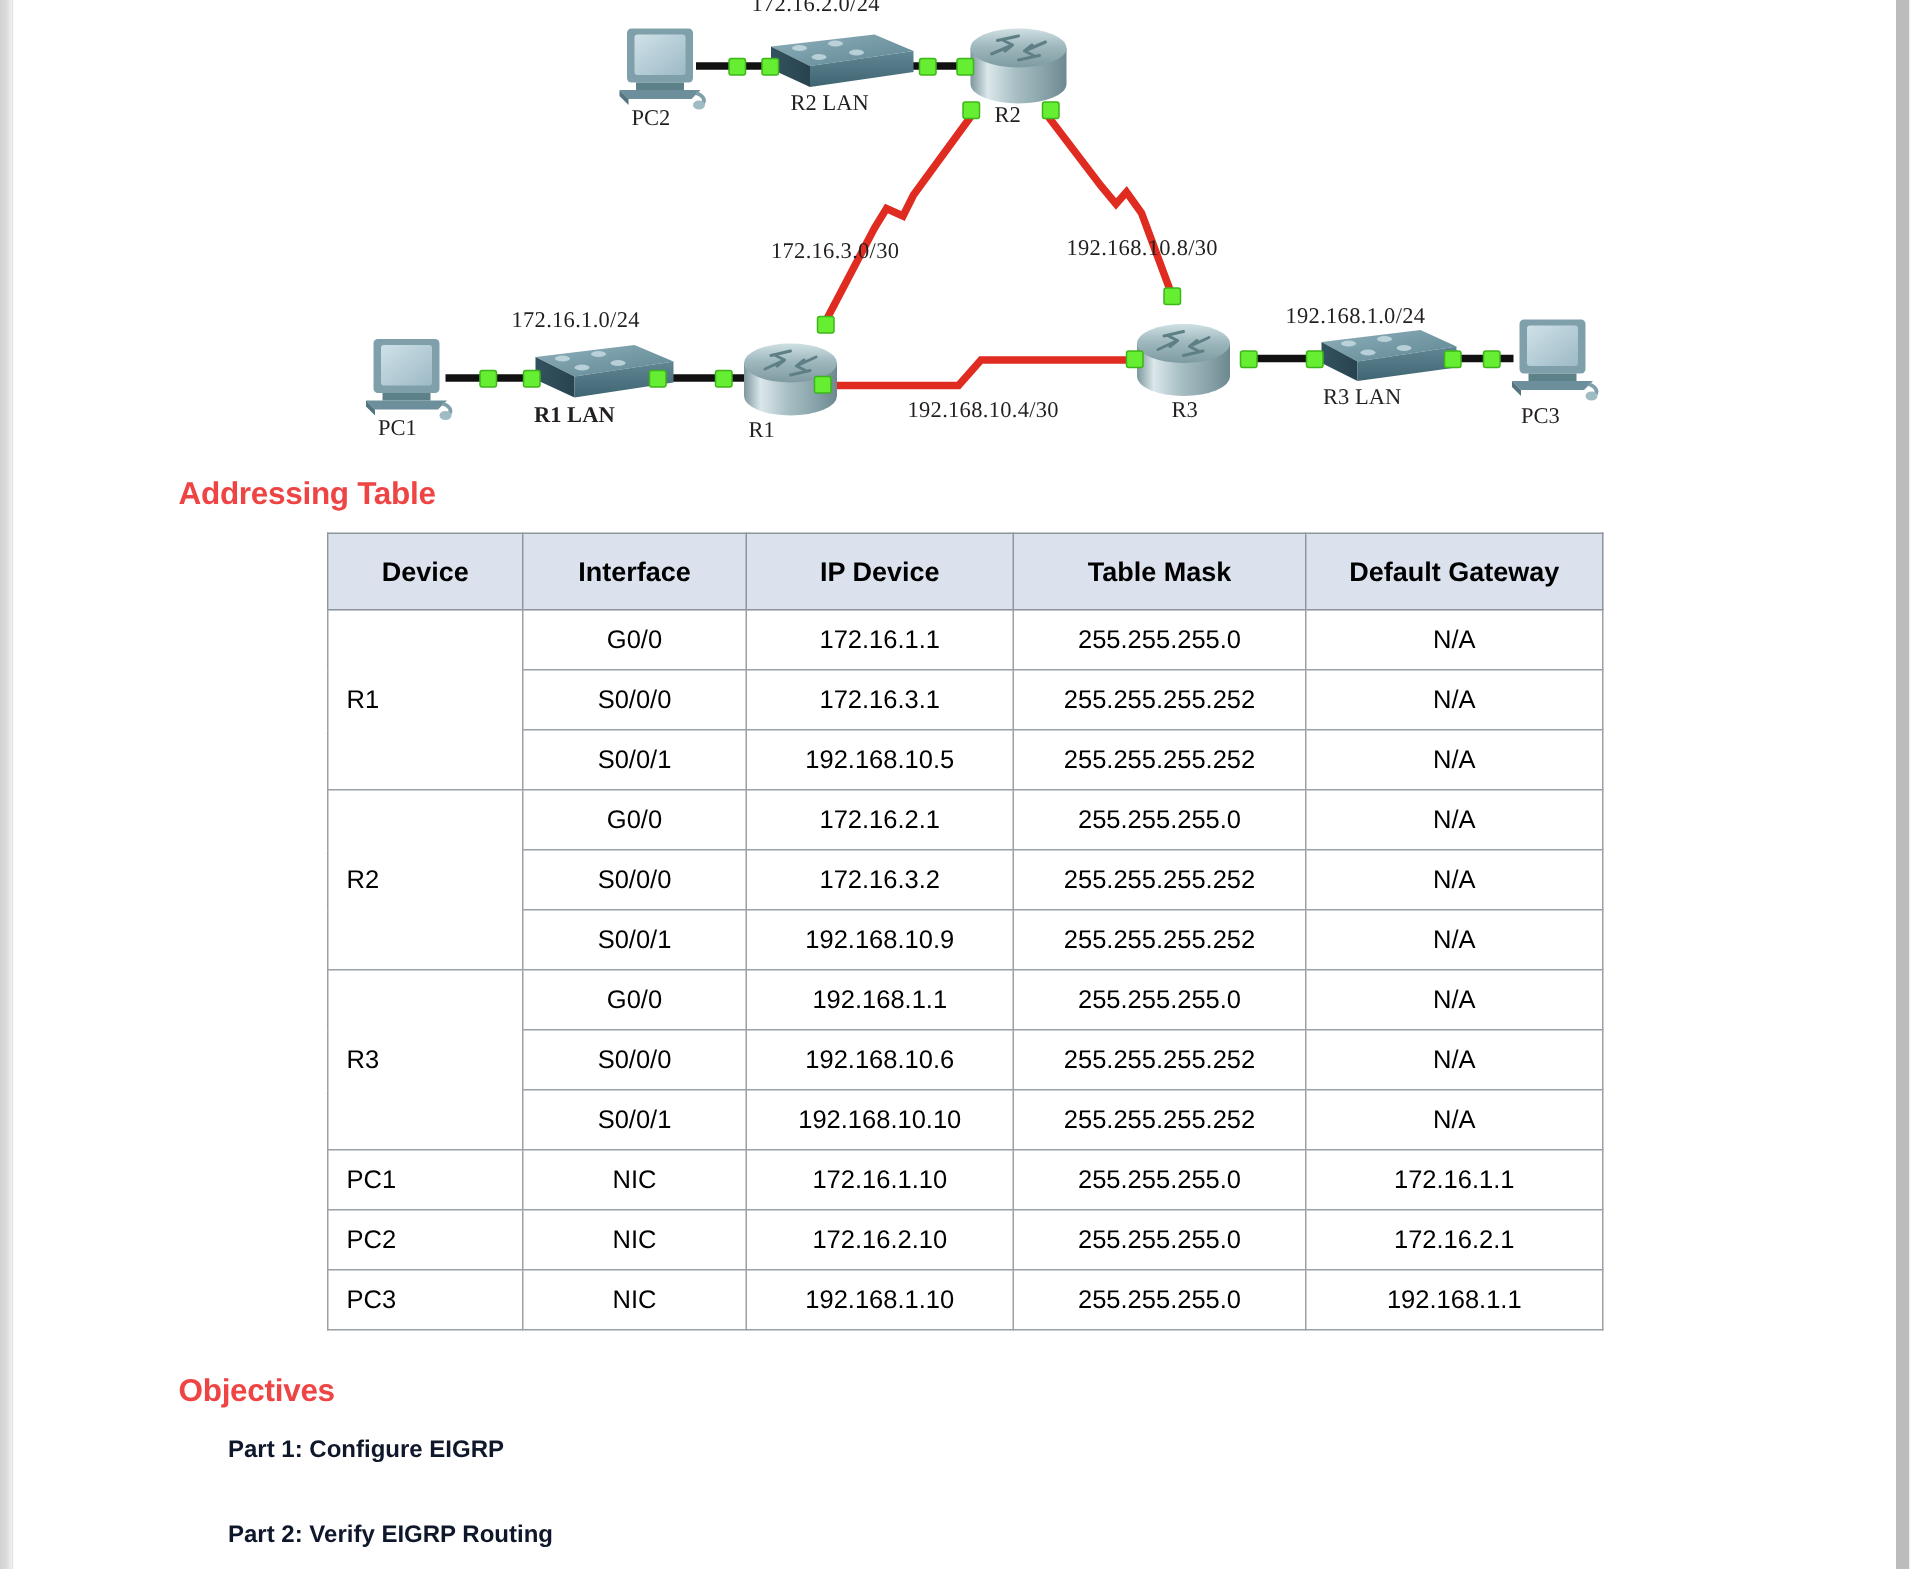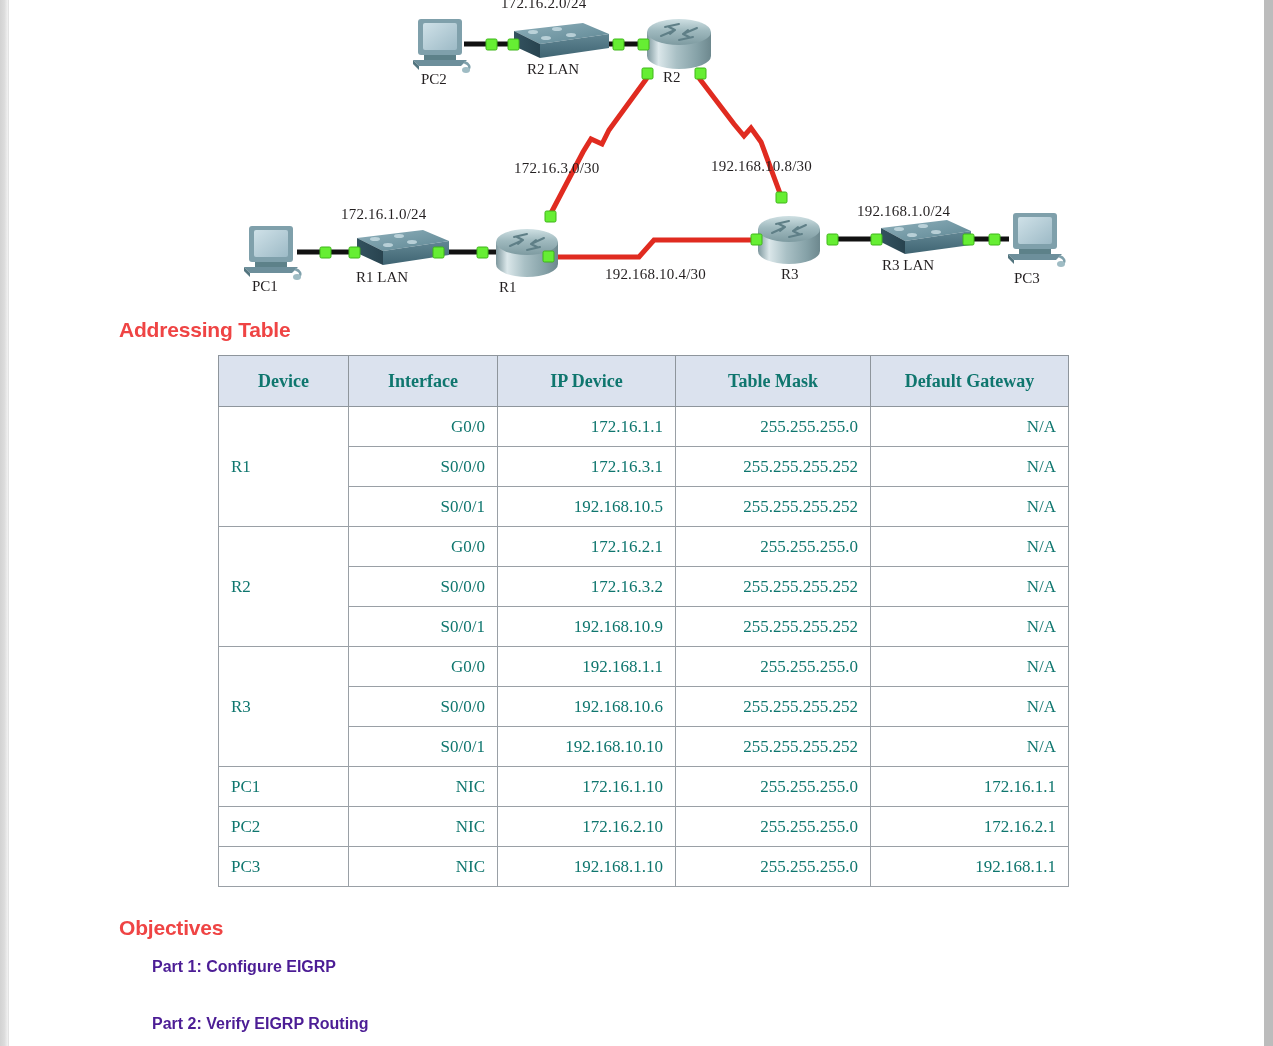--- a/index.html
+++ b/index.html
@@ -69,55 +69,55 @@
     font-size: 21px;
     font-weight: bold;
     color: #ef4444;
     letter-spacing: -0.2px;
   }
   .objective-line {
     position: absolute;
     font-family: "Liberation Sans", sans-serif;
     font-size: 16px;
     font-weight: bold;
-    color: #4c1d95;
+    color: #0f172a;
   }
 
   
   .addr-wrap {
     position: absolute;
     left: 209px;
     top: 355px;
     width: 850px;
   }
   table.addr {
     border-collapse: collapse;
     width: 850px;
     table-layout: fixed;
     background: #ffffff;
   }
   table.addr th, table.addr td {
     border: 1px solid #9aa0a6;
     padding: 0 12px;
     height: 39px;
     font-size: 17px;
-    font-family: Liberation Serif, serif;
-    color: #0f766e;
+    font-family: Liberation Sans, sans-serif;
+    color: #000000;
     vertical-align: middle;
   }
   table.addr thead th {
     background: #dbe2ee;
     font-weight: bold;
     text-align: center;
     height: 50px;
     font-size: 18px;
     border-color: #8e959c;
   }
   table.addr td {
-    text-align: right;
+    text-align: center;
     font-weight: normal;
   }
   table.addr td.device {
     text-align: left;
     vertical-align: middle;
   }
   col.c-device  { width: 130px; }
   col.c-iface   { width: 149px; }
   col.c-ip      { width: 178px; }
   col.c-mask    { width: 195px; }
@@ -323,21 +323,21 @@
     <span class="topo-label" style="left:505px; top:160px;">172.16.3.0/30</span>
     <span class="topo-label" style="left:702px; top:158px;">192.168.10.8/30</span>
     <span class="topo-label" style="left:848px; top:187px;margin-top:16px;">192.168.1.0/24</span>
     <span class="topo-label" style="left:332px; top:206px;text-align:right;">172.16.1.0/24</span>
     <span class="topo-label" style="left:596px; top:266px;">192.168.10.4/30</span>
 
     <span class="topo-name" style="left:412px; top:71px;">PC2</span>
     <span class="topo-name" style="left:518px; top:61px;">R2 LAN</span>
     <span class="topo-name" style="left:654px; top:69px;">R2</span>
     <span class="topo-name" style="left:243px; top:278px;">PC1</span>
-    <span class="topo-name" style="left:347px; top:269px;">R1 LAN</span>
+    <span class="topo-name" style="left:347px; top:269px;font-weight:bold;">R1 LAN</span>
     <span class="topo-name" style="left:490px; top:279px;">R1</span>
     <span class="topo-name" style="left:772px; top:266px;">R3</span>
     <span class="topo-name" style="left:873px; top:257px;text-align:right;">R3 LAN</span>
     <span class="topo-name" style="left:1005px; top:270px;">PC3</span>
   </div>
 
   <h2 class="section-title" style="left:110px; top:318px;">Addressing Table</h2>
 
   <div class="addr-wrap">
     <table class="addr">

